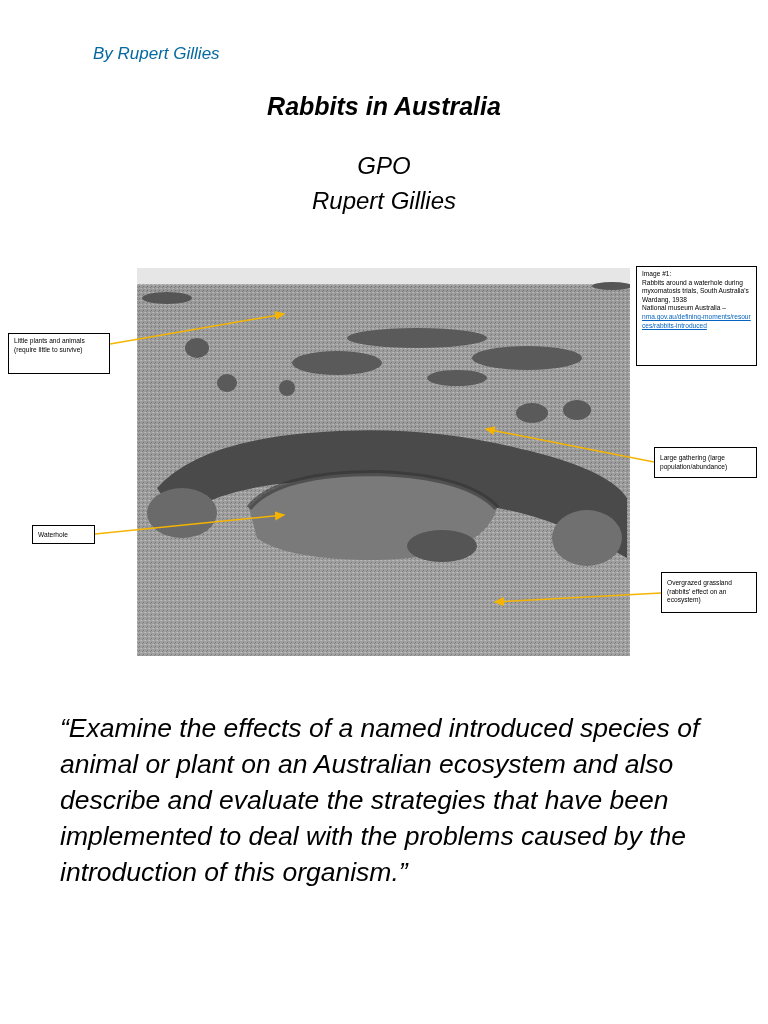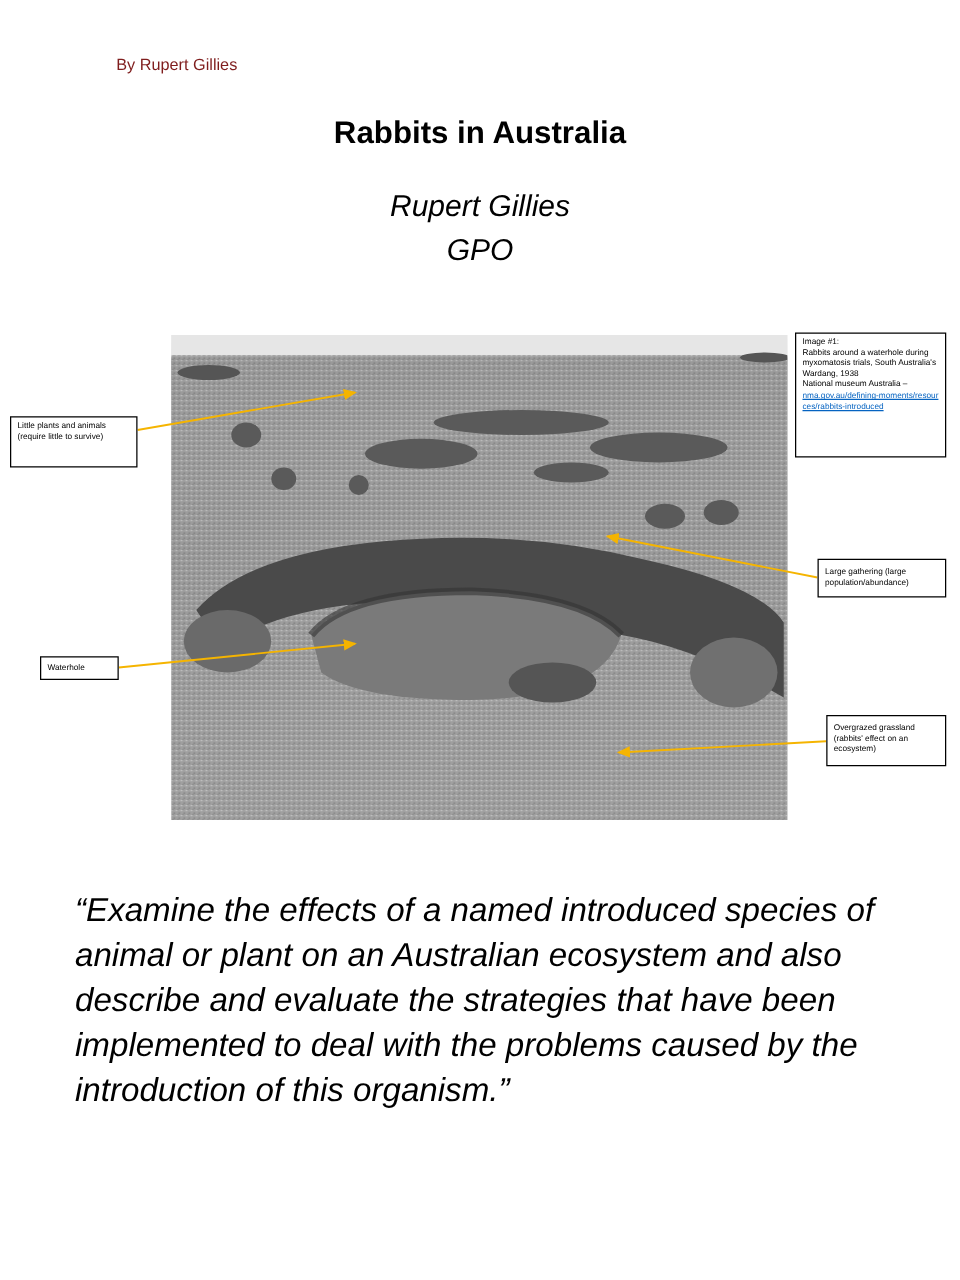--- a/index.html
+++ b/index.html
@@ -1,22 +1,22 @@
 <!DOCTYPE html>
 <html><head>
 <meta charset="utf-8">
 <style>
   html, body { margin: 0; padding: 0; }
   body {
     width: 768px; height: 1024px; background: #ffffff; position: relative; overflow: hidden;
     font-family: "Liberation Sans", "DejaVu Sans", sans-serif; color: #000;
   }
   .abs { position: absolute; }
-  .byline { left: 93px; top: 44px; font-size: 13px; color: #7f1d1d; }
-  .title { left: 0; width: 768px; top: 92px; text-align: center; font-size: 25px; font-weight: bold; }
+  .byline { left: 93px; top: 44px; font-size: 17px; color: #0369a1; font-style: italic; }
+  .title { left: 0; width: 768px; top: 92px; text-align: center; font-size: 25px; font-weight: bold; font-style: italic; }
   .author { left: 0; width: 768px; top: 148px; text-align: center; font-size: 24px; font-style: italic; line-height: 35px; }
   .photo {
     left: 137px; top: 268px; width: 493px; height: 388px; overflow: hidden;
     background: linear-gradient(180deg, #e9e9e9 0%, #e3e3e3 4%, #8a8a8a 5%, #a5a5a5 20%, #959595 45%, #a9a9a9 70%, #b8b8b8 100%);
   }
   .callout {
     position: absolute; border: 1px solid #000; background: #fff;
     font-size: 6.6px; line-height: 8.6px; padding: 3px 5px; box-sizing: border-box;
   }
   .callout a { color: #0563c1; text-decoration: underline; }
@@ -25,22 +25,22 @@
     font-size: 26.5px; font-style: italic; line-height: 36px;
   }
   svg.arrows { position: absolute; left: 0; top: 0; width: 768px; height: 1024px; pointer-events: none; }
 </style>
 </head>
 <body>
 
 <div class="abs byline">By Rupert Gillies</div>
 <div class="abs title">Rabbits in Australia</div>
 <div class="abs author">
+  <div>GPO</div>
   <div>Rupert Gillies</div>
-  <div>GPO</div>
 </div>
 
 <div class="abs photo">
   <svg width="493" height="388" viewBox="0 0 493 388">
     <defs>
       <pattern id="grain" width="4" height="4" patternUnits="userSpaceOnUse">
         <rect width="4" height="4" fill="#9c9c9c"></rect>
         <rect x="0" y="0" width="1" height="1" fill="#c4c4c4"></rect>
         <rect x="2" y="2" width="1" height="1" fill="#6e6e6e"></rect>
         <rect x="3" y="0" width="1" height="1" fill="#b0b0b0"></rect>

